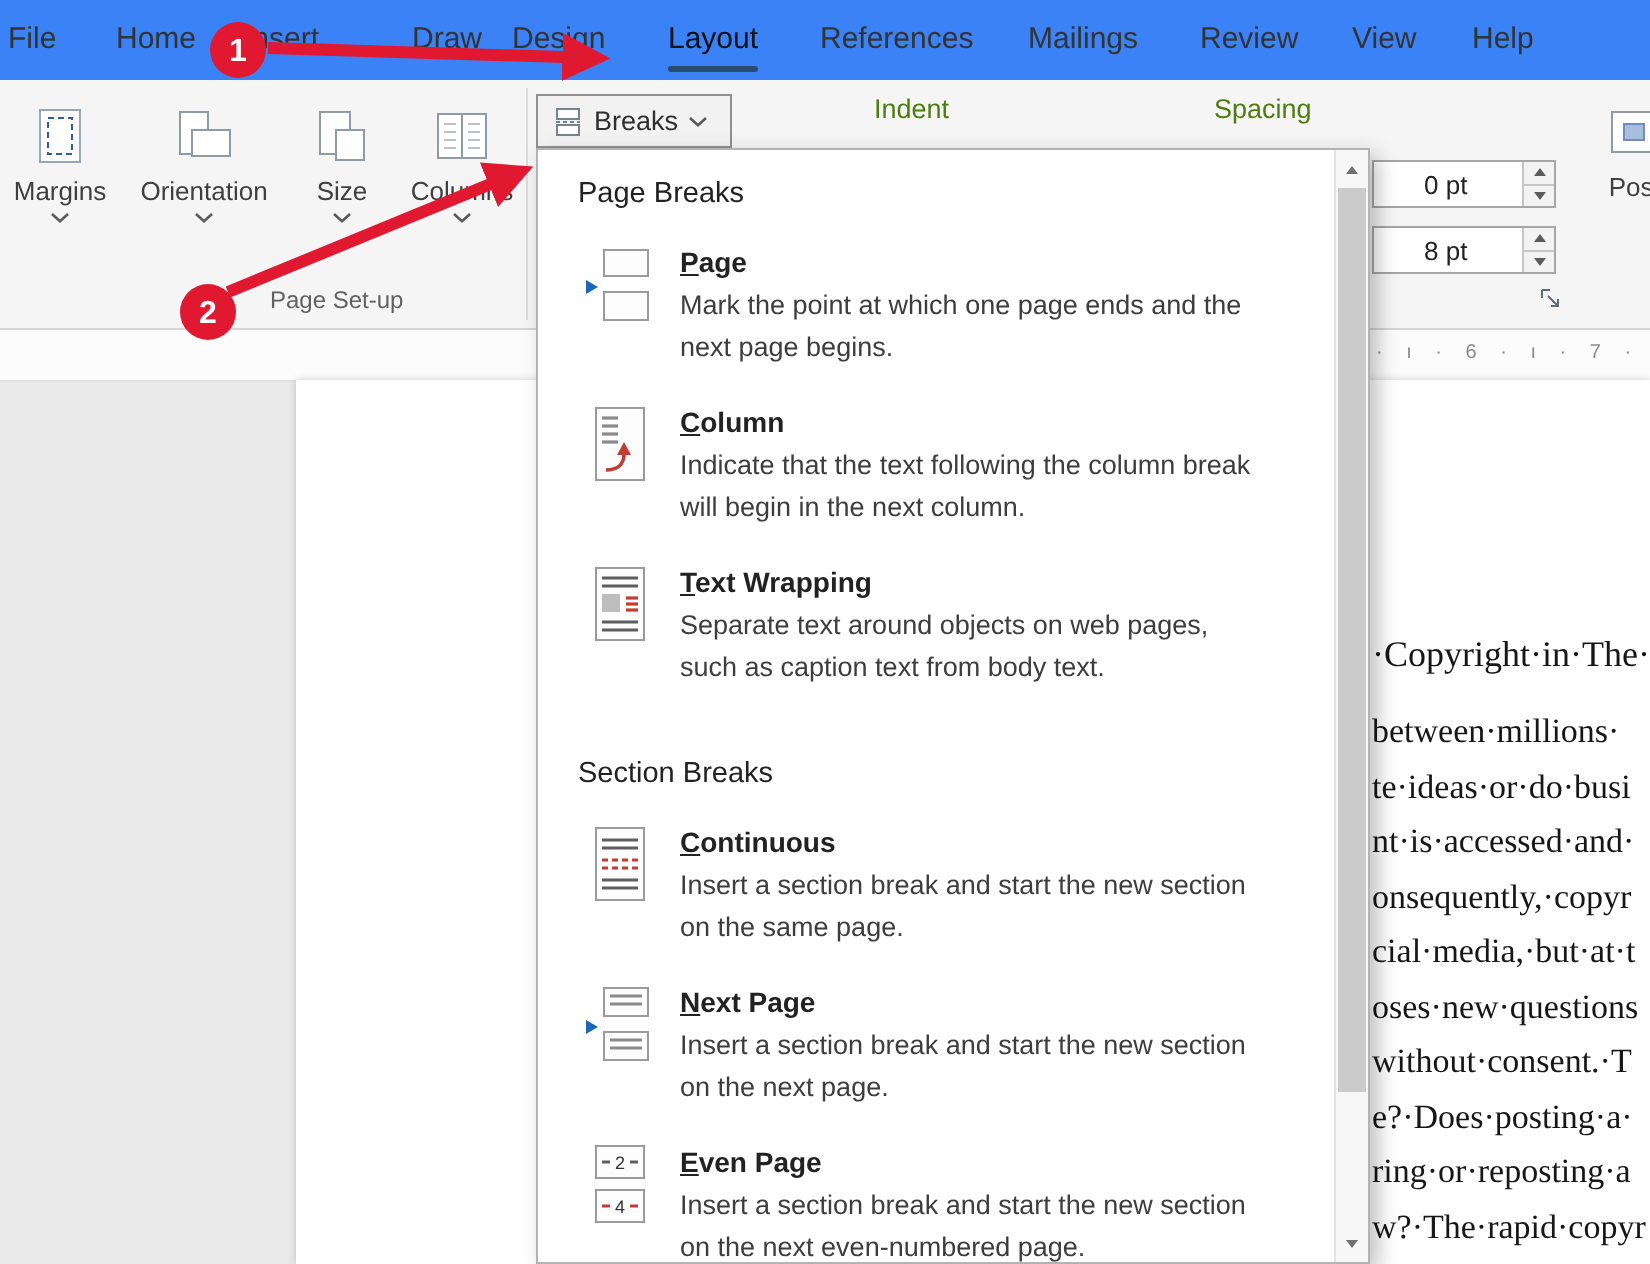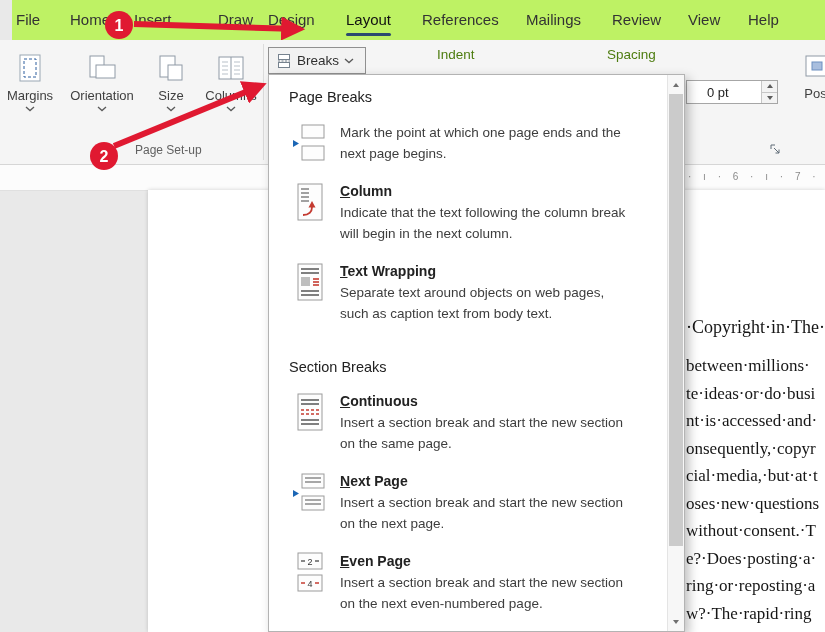--- a/index.html
+++ b/index.html
@@ -1,39 +1,39 @@
 <!DOCTYPE html>
 <html><head>
 <meta charset="utf-8">
 <style>
   html,body{margin:0;padding:0;}
   .screen{position:relative;width:825px;height:632px;overflow:hidden;background:#e9e9e9;
           font-family:"Liberation Sans",sans-serif;-webkit-font-smoothing:antialiased;}
 
   
-  .tabbar{position:absolute;top:0;left:12px;right:0;height:40px;background:#bef264;border-bottom:2px solid #a21caf;z-index:2;}
+  .tabbar{position:absolute;top:0;left:0;right:0;height:40px;background:#3b82f6;border-bottom:2px solid #a21caf;z-index:2;}
   .tab{position:absolute;top:0;height:40px;line-height:40px;font-size:15px;color:#333;cursor:default;}
   .tab.active{color:#111;}
   .tab.active::after{content:"";position:absolute;left:0;right:0;bottom:4px;height:3px;background:#2b4a6f;border-radius:2px;}
 
   
   .ribbon{position:absolute;top:40px;left:0;right:0;height:124px;background:#f5f5f5;border-bottom:1px solid #d6d6d6;z-index:2;}
   .bigbtn{position:absolute;top:6px;height:94px;display:flex;flex-direction:column;align-items:center;cursor:default;}
   .big-ico{width:30px;height:30px;margin-top:7px;}
   .bigbtn .lbl{font-size:13px;color:#3f3f3f;margin-top:5px;}
   .caret{width:10px;height:6px;margin-top:3px;}
   .vsep{position:absolute;top:4px;height:116px;width:1px;background:#dcdcdc;}
   .grp-label{position:absolute;top:103px;left:135px;width:130px;text-align:left;font-size:12px;color:#616161;}
   .breaks-btn{position:absolute;left:268px;top:7px;width:98px;height:27px;display:flex;align-items:center;gap:5px;
               padding:0 7px;box-sizing:border-box;background:#f2f2f2;border:1px solid #909090;}
   .breaks-btn .lbl{font-size:13.5px;color:#2f2f2f;}
   .para-lbl{position:absolute;top:7px;font-size:13.5px;color:#4d7c0f;}
   .spin-row{position:absolute;left:686px;width:92px;height:24px;background:#fff;border:1px solid #a6a6a6;
             box-sizing:border-box;display:flex;align-items:center;}
-  .spin-value{flex:1;font-size:13px;color:#222;padding-left:20px;}
+  .spin-value{flex:1;font-size:13px;color:#222;padding-left:9px;margin-left:16px;}
   .spin-arrows{width:15px;height:100%;display:flex;flex-direction:column;border-left:1px solid #c6c6c6;}
   .spin-btn{flex:1;display:flex;align-items:center;justify-content:center;background:#f3f3f3;}
   .spin-btn + .spin-btn{border-top:1px solid #c6c6c6;}
   .tri-up{width:0;height:0;border-left:3.5px solid transparent;border-right:3.5px solid transparent;border-bottom:4.5px solid #5d5d5d;display:inline-block;}
   .tri-down{width:0;height:0;border-left:3.5px solid transparent;border-right:3.5px solid transparent;border-top:4.5px solid #5d5d5d;display:inline-block;}
   .launcher{position:absolute;left:768px;top:102px;width:14px;height:14px;}
   .position-btn{position:absolute;left:794px;top:14px;width:46px;display:flex;flex-direction:column;align-items:center;}
   .position-btn .lbl{font-size:13px;color:#3f3f3f;margin-top:6px;}
 
   
@@ -165,20 +165,31 @@
       <span class="spin-value">0 pt</span>
       <span class="spin-arrows">
         <span class="spin-btn">
             <span class="tri-up"></span>
           </span>
         <span class="spin-btn">
             <span class="tri-down"></span>
           </span>
       </span>
     </div>
+    <div class="spin-row" style="top:73px">
+      <span class="spin-value">8 pt</span>
+      <span class="spin-arrows">
+        <span class="spin-btn">
+            <span class="tri-up"></span>
+          </span>
+        <span class="spin-btn">
+            <span class="tri-down"></span>
+          </span>
+      </span>
+    </div>
 
     <svg class="launcher" viewBox="0 0 14 14">
       <path d="M3 3 H7 M3 3 V7" stroke="#5f6b76" fill="none"></path>
       <path d="M6 6 L11 11" stroke="#5f6b76"></path>
       <path d="M11 7.5 V11 H7.5" stroke="#5f6b76" fill="none"></path>
     </svg>
 
     <div class="position-btn">
       <svg style="width:26px;height:26px" viewBox="0 0 26 26">
         <rect x="2" y="2" width="22" height="20" fill="#fff" stroke="#8f9aa6"></rect>
@@ -195,37 +206,38 @@
     <div class="doc-heading">·Copyright·in·The·A</div>
     <div class="doc-line">between·millions·</div>
     <div class="doc-line">te·ideas·or·do·busi</div>
     <div class="doc-line">nt·is·accessed·and·</div>
     <div class="doc-line">onsequently,·copyr</div>
     <div class="doc-line">cial·media,·but·at·t</div>
     <div class="doc-line">oses·new·questions</div>
     <div class="doc-line">without·consent.·T</div>
     <div class="doc-line">e?·Does·posting·a·</div>
     <div class="doc-line">ring·or·reposting·a</div>
-    <div class="doc-line">w?·The·rapid·ring</div>
+    <div class="doc-line">w?·The·rapid·copyr</div>
     <div class="doc-line">odelling·outdated</div>
 
   </div>
 
   <div class="breaks-menu">
     <div class="menu-content">
 
       <div class="menu-header">Page Breaks</div>
 
       <div class="menu-item">
         <svg class="brk-ico" viewBox="0 0 36 40">
           <polygon points="2,18 8,21.5 2,25" fill="#1b66b5"></polygon>
           <rect x="11" y="3" width="22" height="13" fill="#fdfdfd" stroke="#9b9b9b"></rect>
           <rect x="11" y="24" width="22" height="14" fill="#fdfdfd" stroke="#9b9b9b"></rect>
         </svg>
         <div class="mi-text">
+          <div class="mi-title">Page</div>
           <div class="mi-desc">Mark the point at which one page ends and the next page begins.</div>
         </div>
       </div>
 
       <div class="menu-item">
         <svg class="brk-ico" viewBox="0 0 36 40">
           <rect x="7" y="2" width="24" height="36" fill="#fdfdfd" stroke="#9b9b9b"></rect>
           <g stroke="#8a8a8a" stroke-width="1.6">
             <line x1="10" y1="7" x2="18" y2="7"></line>
               <line x1="10" y1="11" x2="18" y2="11"></line>

